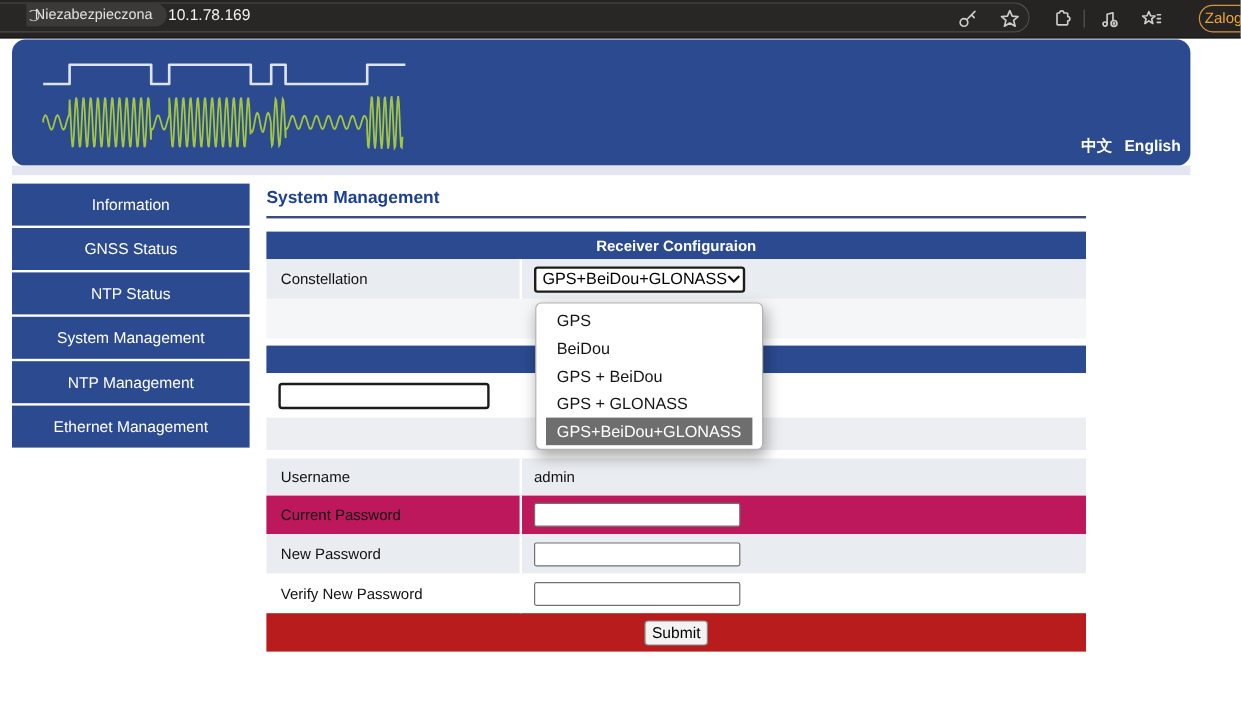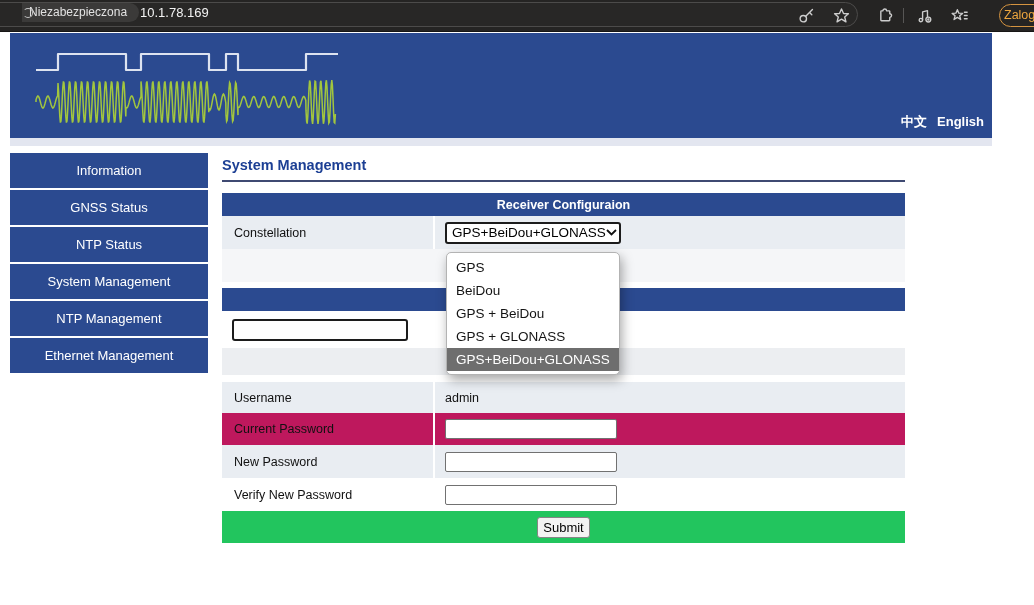--- a/index.html
+++ b/index.html
@@ -15,21 +15,21 @@
     color:#e2e2e2;font-size:12px;line-height:19px;padding:0 12px 0 7px;}
   .sec-chip .partial-icon{position:absolute;left:1px;top:5px;width:8px;height:8px;border:1.6px solid #c6c6c6;border-radius:50%;border-left-color:transparent;}
   .url-text{position:absolute;left:140px;top:0;height:25px;line-height:25px;color:#f2f2f2;font-size:13px;}
   .bar-icon{position:absolute;top:7px;width:17px;height:17px;}
   .bar-icon svg{width:17px;height:17px;stroke:#cdcdcd;fill:none;stroke-width:1.3;stroke-linecap:round;stroke-linejoin:round;}
   .sep{position:absolute;left:903px;top:8px;width:1px;height:15px;background:#575655;}
   .signin-btn{position:absolute;left:999px;top:4px;width:49px;height:21px;border:1px solid #d59440;border-radius:12px;
     color:#eda63e;font-size:12.5px;line-height:21px;text-align:center;background:transparent;box-sizing:content-box;cursor:pointer;}
   
   .page{position:absolute;left:0;top:31px;width:1034px;height:574px;background:#fff;}
-  .site-header{position:absolute;left:10px;top:2px;width:982px;height:105px;background:#2b4a90;}
+  .site-header{position:absolute;left:10px;top:2px;width:982px;height:105px;background:#2b4a90;border-radius:11px;}
   .logo{position:absolute;left:18px;top:9px;}
   .lang{position:absolute;right:8px;bottom:7px;color:#ffffff;font-weight:bold;font-size:13px;}
   .lang span{cursor:pointer;}
   .lang .zh{margin-right:10px;}
   .strip{position:absolute;left:10px;top:107px;width:982px;height:8px;background:#e3e6f0;}
   
   .sidebar{position:absolute;left:10px;top:122px;width:198px;}
   .side-btn{height:35px;margin-bottom:2px;background:#2b4a90;color:#ffffff;font-weight:normal;font-size:13px;
     display:flex;align-items:center;justify-content:center;cursor:pointer;}
   
@@ -43,32 +43,32 @@
     font-size:12.5px;color:#111111;}
   .row .val{flex:1;padding-left:10px;display:flex;align-items:center;font-size:12.5px;color:#111111;}
   .r-constellation{height:33px;background:#e9edf2;}
   .r-recv-submit{height:33px;background:#f5f6f8;}
   .r-timezone{height:37px;background:#ffffff;}
   .r-time-submit{height:27px;background:#eceef1;}
   .r-username{height:31px;background:#e9edf2;}
   .r-current{height:32px;background:#be185d;}
   .r-new{height:33px;background:#e9edf2;}
   .r-verify{height:33px;background:#ffffff;}
-  .r-submit{height:32px;background:#22c55e;display:flex;align-items:center;justify-content:center;}
+  .r-submit{height:32px;background:#b91c1c;display:flex;align-items:center;justify-content:center;}
   .gap6{height:6px;} .gap7{height:7px;}
   .select-box{width:176px;height:22px;box-sizing:border-box;border:2px solid #1c1c1c;border-radius:3px;background:#ffffff;
     display:flex;align-items:center;justify-content:space-between;font-size:13.5px;color:#000;padding:0 5px 0 5px;cursor:pointer;}
   .select-box .chev svg{display:block;}
   .text-input{width:172px;height:20px;box-sizing:border-box;border:1px solid #717171;border-radius:2px;background:#ffffff;
     font-family:inherit;font-size:13px;padding:0 4px;}
   .submit-btn{font-family:inherit;font-size:13px;color:#000;background:#f3f3f3;border:1px solid #868686;border-radius:3px;
     padding:1px 5px;height:21px;cursor:pointer;}
   
   .dropdown{position:absolute;left:446px;top:221px;width:172px;background:#ffffff;border:1px solid #b3b3b3;border-radius:5px;
-    box-shadow:2px 5px 12px rgba(0,0,0,0.35);padding:3px 0;z-index:50;overflow:hidden;}
+    box-shadow:2px 5px 12px rgba(0,0,0,0.35);padding:3px 8px;z-index:50;overflow:hidden;}
   .dropdown .opt{height:23px;line-height:23px;padding-left:9px;font-size:13.5px;color:#141414;cursor:pointer;}
   .dropdown .opt.hl{background:#6e6e6e;color:#ffffff;}
 </style>
 </head>
 <body>
 
 <div class="browser-bar">
   <div class="addr-field"></div>
   <div class="sec-chip">
     <span class="partial-icon"></span>

